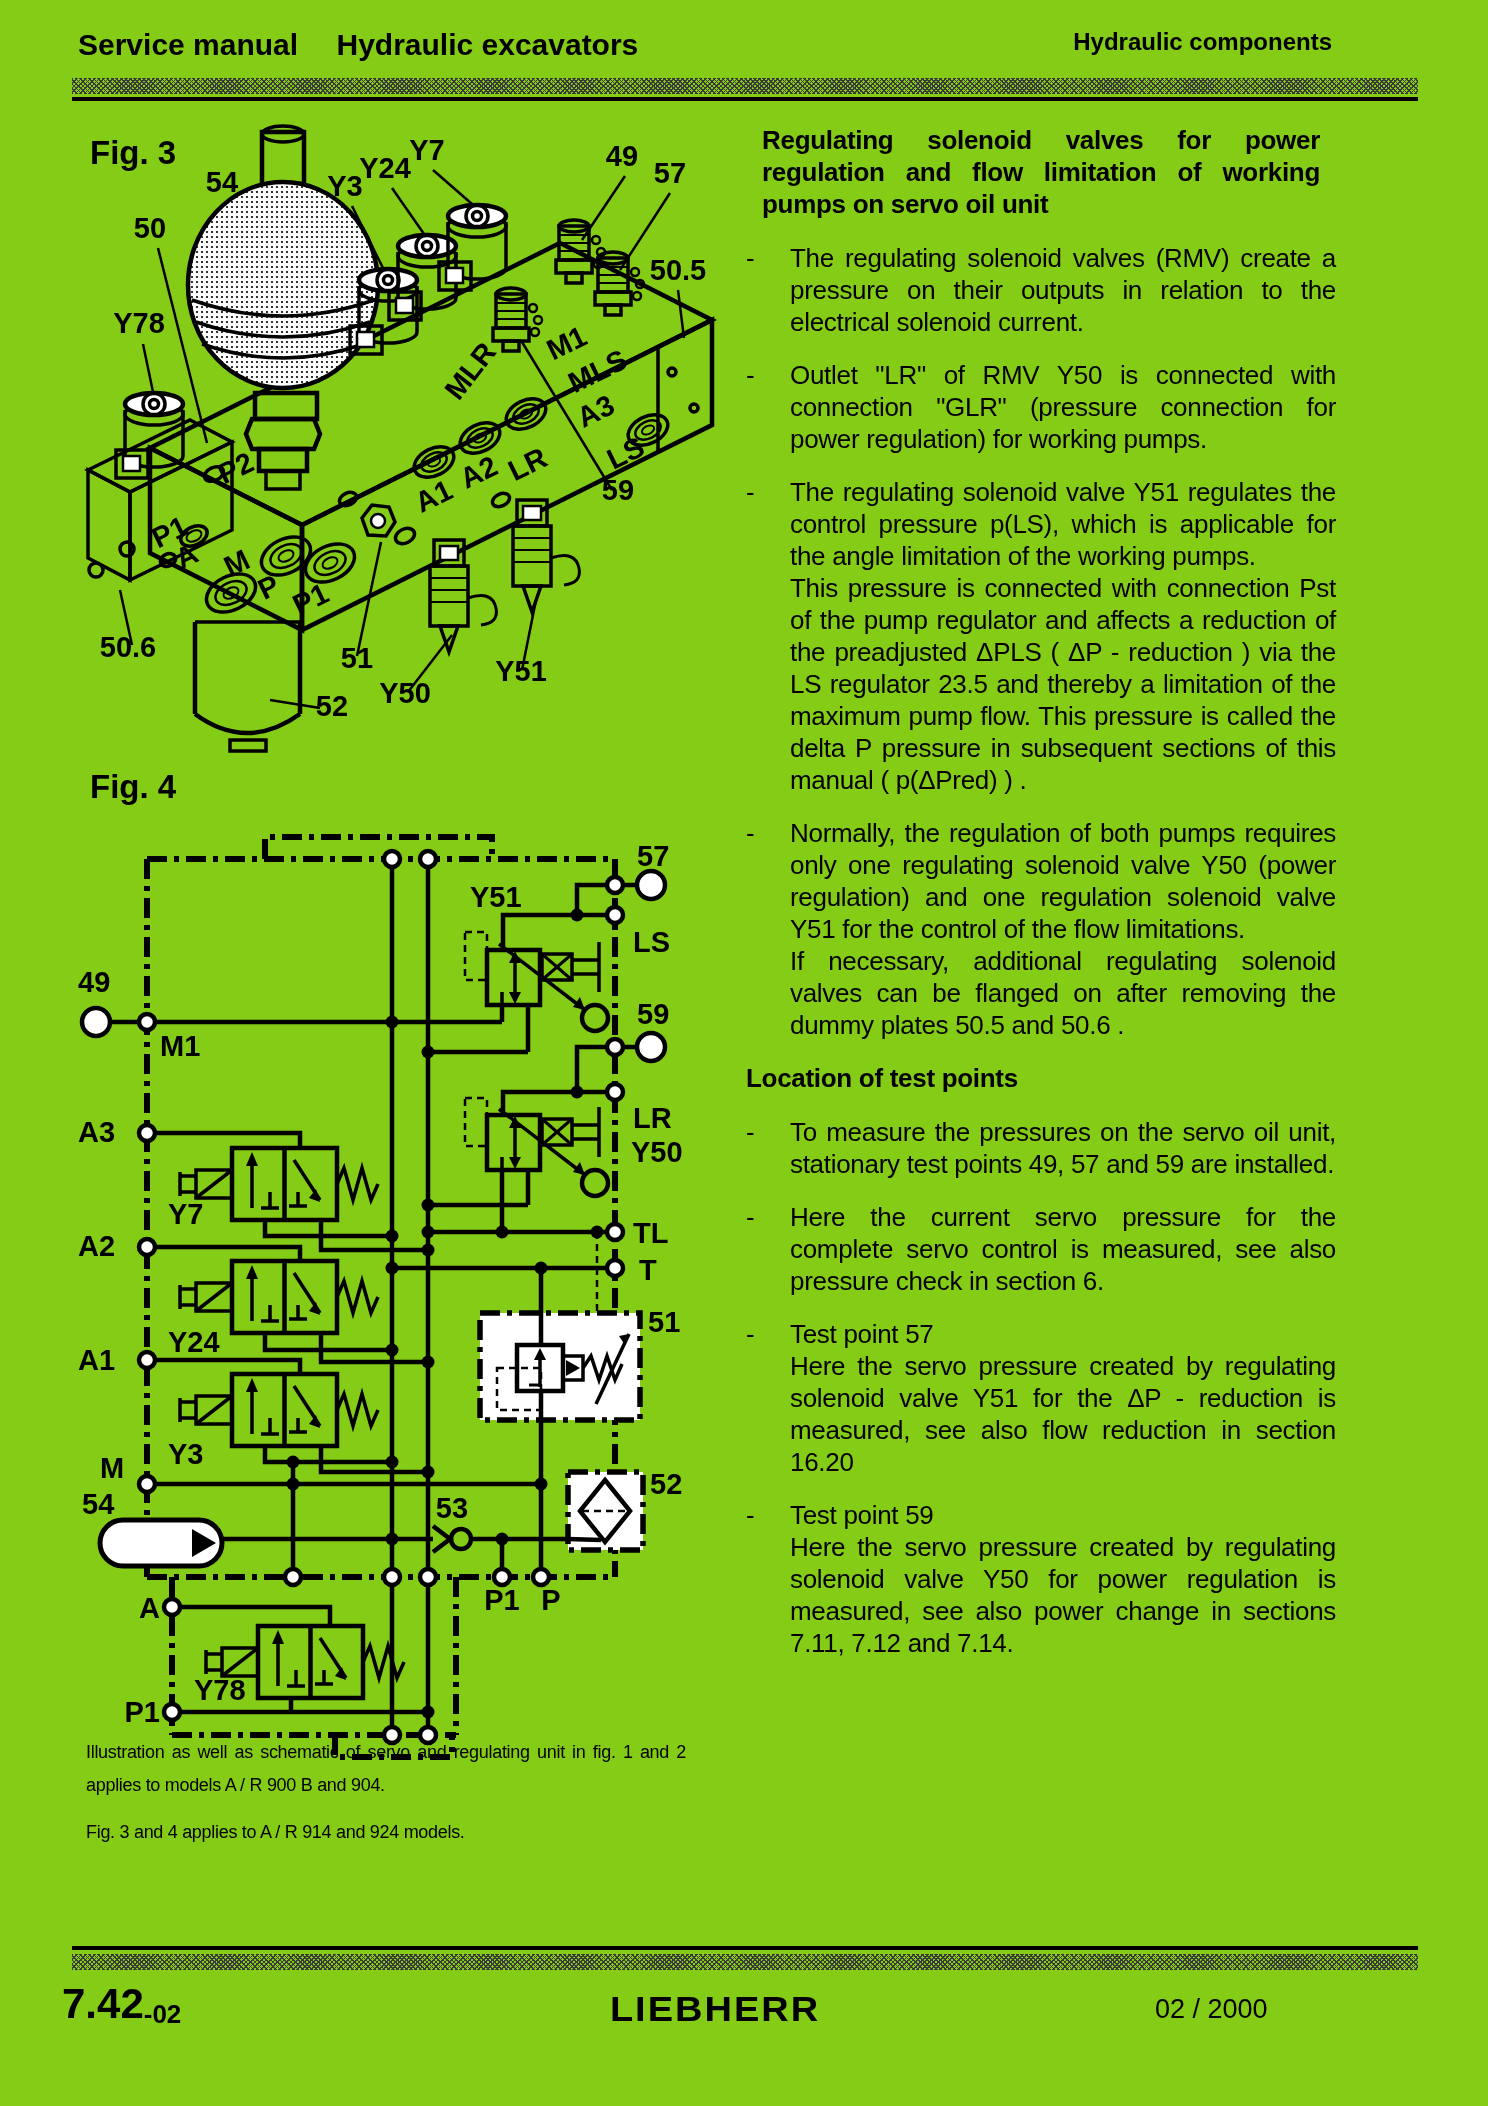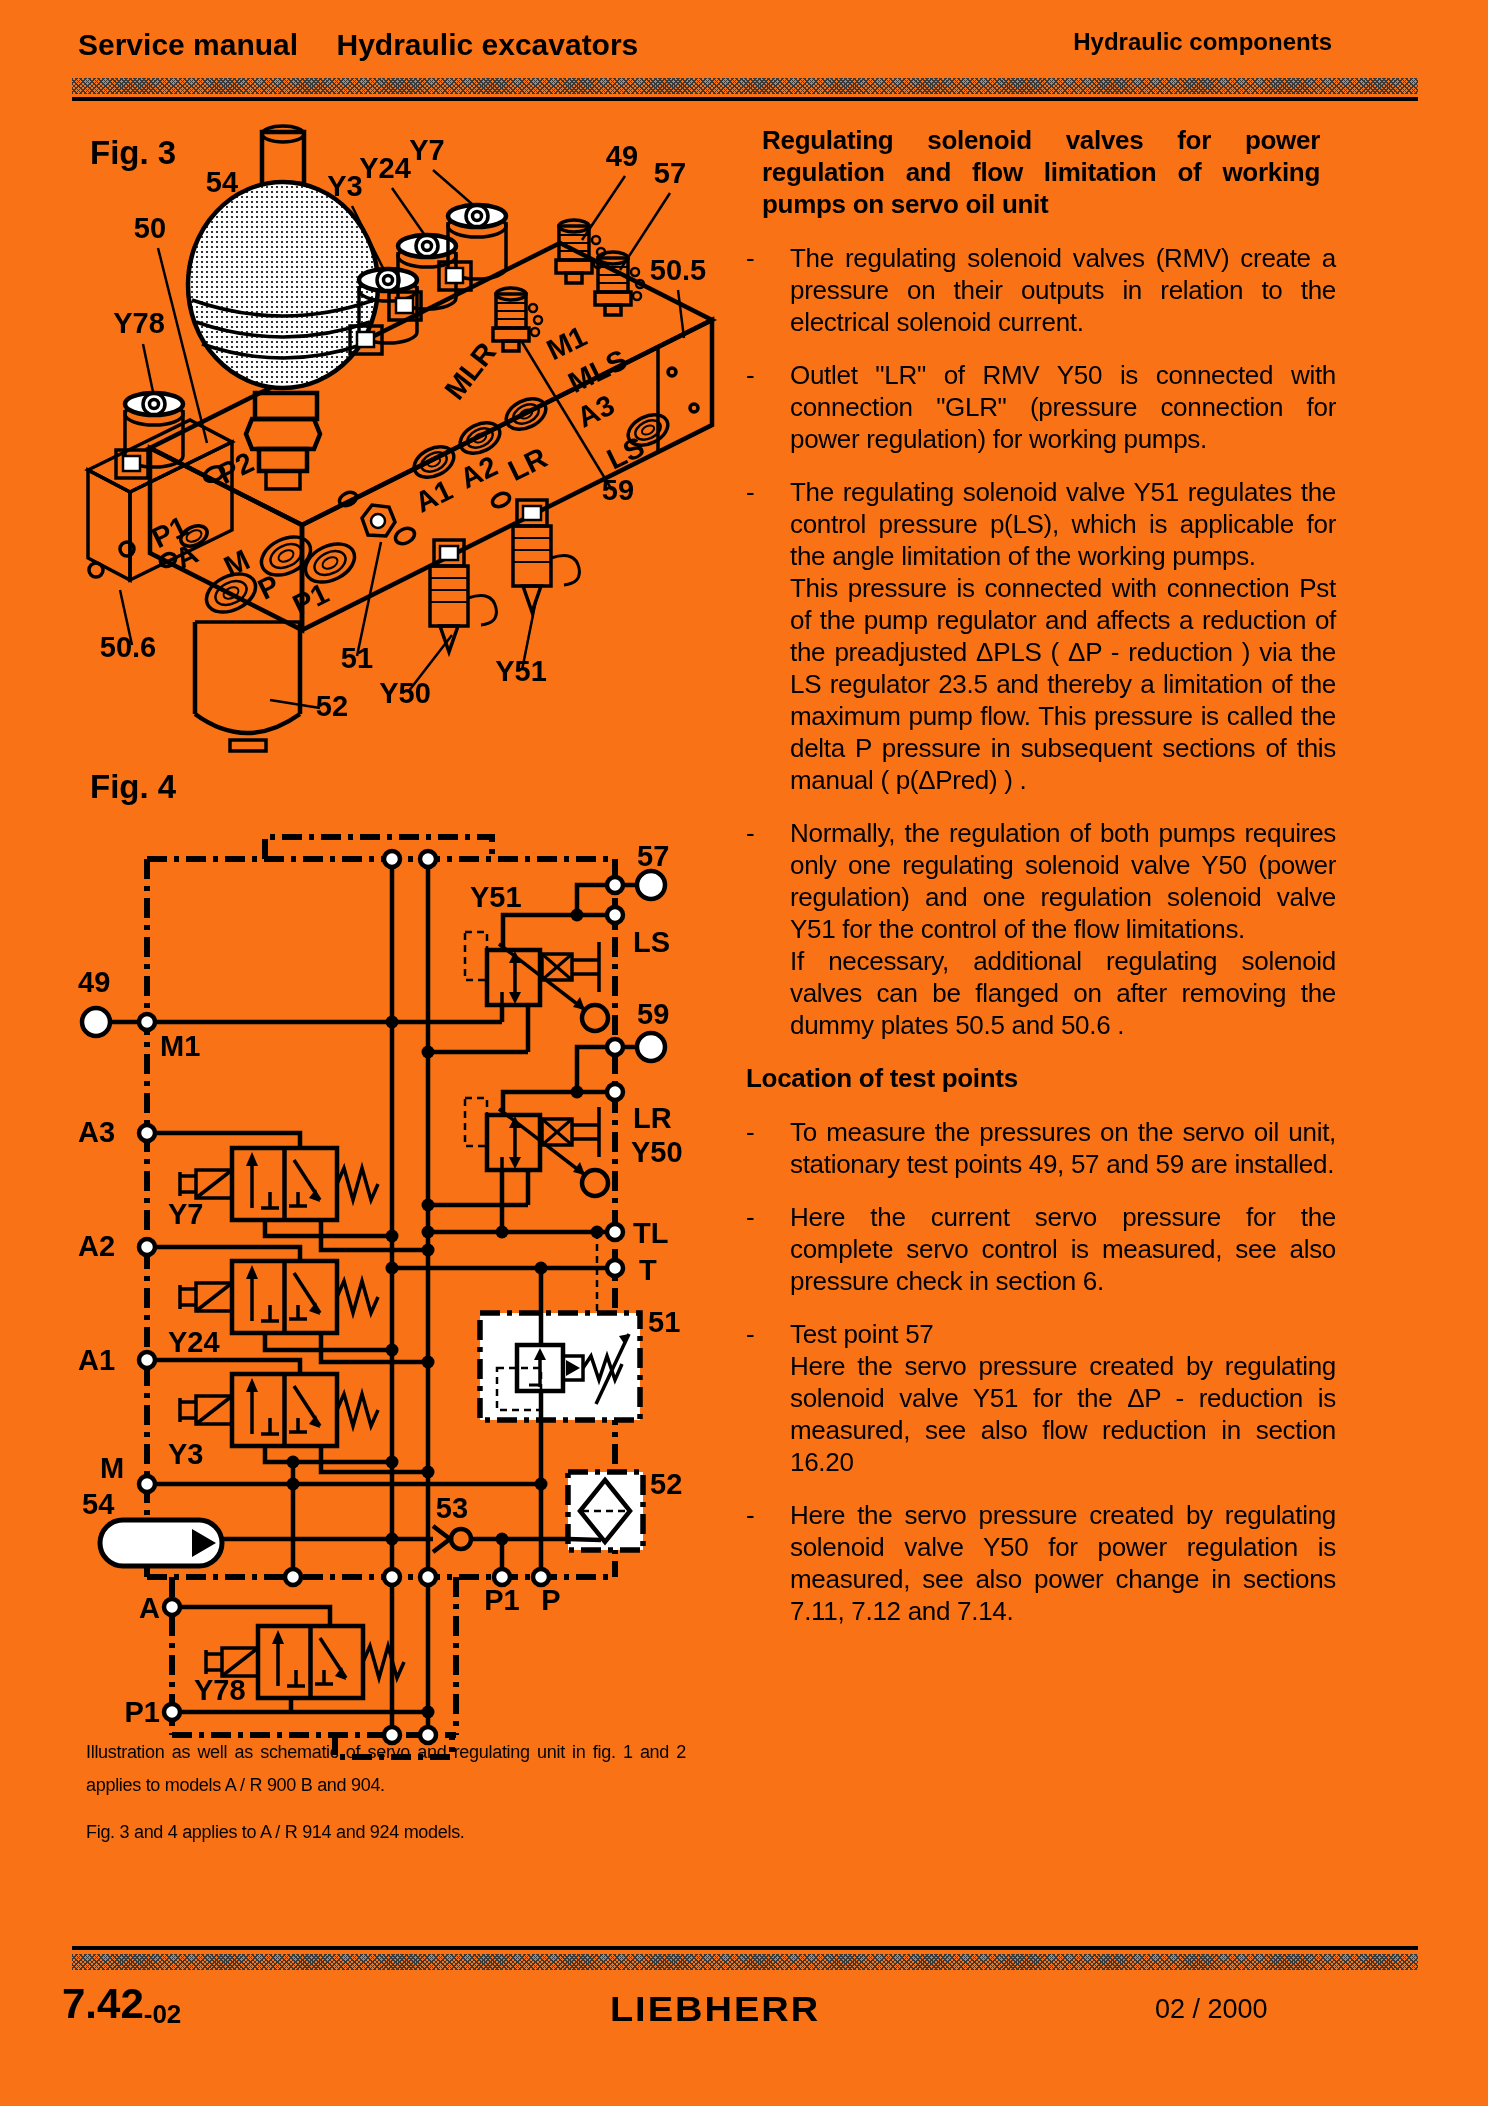--- a/index.html
+++ b/index.html
@@ -1,16 +1,16 @@
 <!DOCTYPE html>
 <html><head>
 <meta charset="utf-8">
 <style>
   html,body{margin:0;padding:0;background:#e8e8e8;}
-  .page{position:relative;width:1488px;height:2106px;background:#f97316;margin:0 auto;
+  .page{position:relative;width:1488px;height:2106px;background:#84cc16;margin:0 auto;
         font-family:"Liberation Sans",sans-serif;color:#000;overflow:hidden;}
   .abs{position:absolute;}
   
   .hdr-left{left:78px;top:28px;font-size:30px;font-weight:bold;white-space:nowrap;}
   .hdr-left .gap{display:inline-block;width:30px;}
   .hdr-right{left:1000px;top:28px;width:332px;text-align:right;font-size:24px;font-weight:bold;}
   .band{left:72px;width:1346px;height:16px;
         background:repeating-linear-gradient(45deg,#3a3a3a 0 1.2px,transparent 1.2px 3.2px),
                    repeating-linear-gradient(135deg,#3a3a3a 0 1.2px,transparent 1.2px 3.2px);}
   .rule{left:72px;width:1346px;height:4px;background:#000;}
@@ -490,20 +490,21 @@
       <span class="dash">-</span>
       <p>Here the current servo pressure for the complete servo control is measured, see also pressure check in section 6.</p>
     </div>
     <div class="bul">
       <span class="dash">-</span>
       <p>Test point 57</p>
       <p>Here the servo pressure created by regulating solenoid valve  Y51 for the  ΔP - reduction is measured, see also flow reduction in section 16.20</p>
     </div>
     <div class="bul">
       <span class="dash">-</span>
+      <p>Test point 59</p>
       <p>Here the servo pressure created by regulating solenoid valve Y50 for power regulation is measured, see also power change in sections 7.11, 7.12 and 7.14.</p>
     </div>
   </div>
 
   <div class="abs rule rule-bot"></div>
   <div class="abs band band-bot"></div>
   <div class="abs f-page">
     <span>7.42</span><span class="rev">-02</span>
   </div>
   <div class="abs f-brand">LIEBHERR</div>

